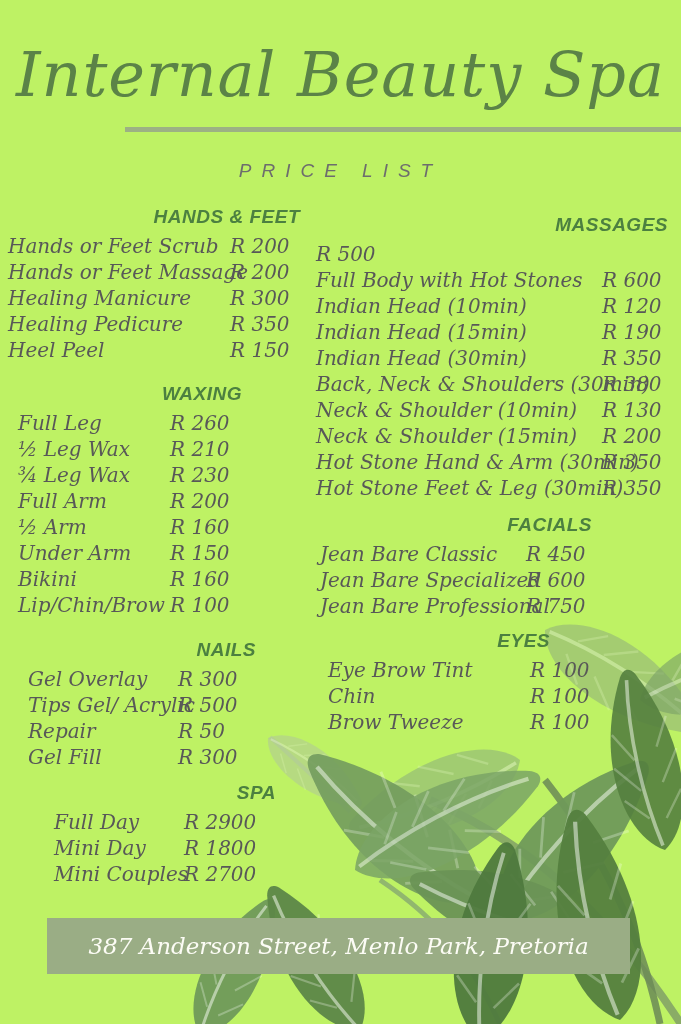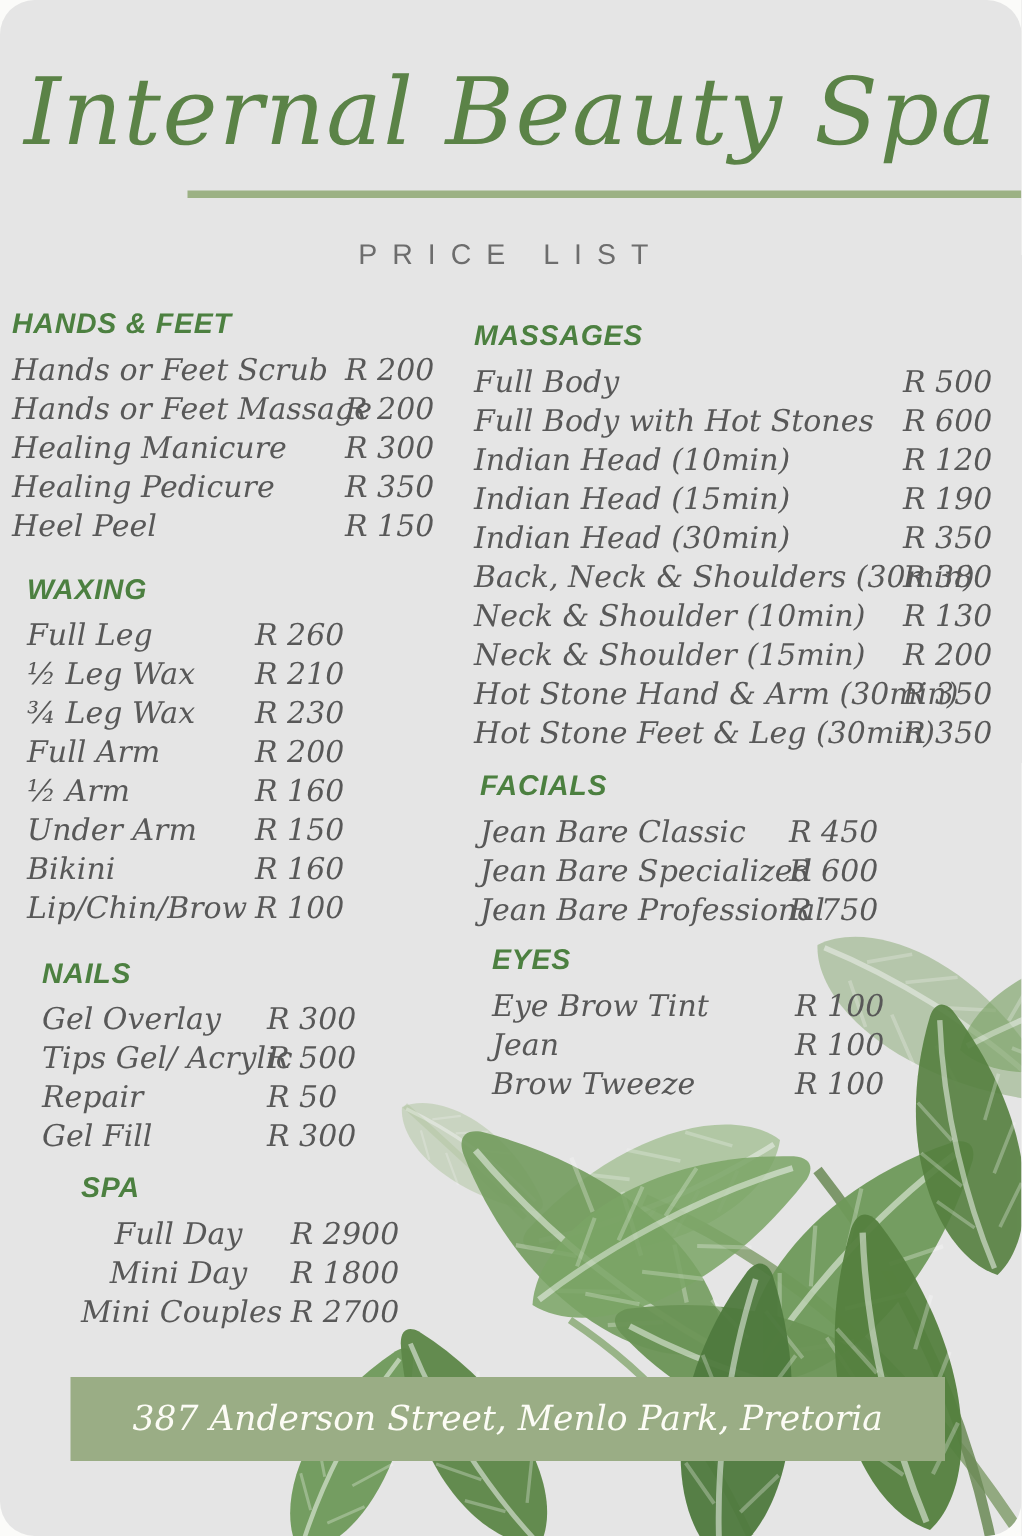--- a/index.html
+++ b/index.html
@@ -5,62 +5,62 @@
   :root{
     --title-green:#5b8347;
     --accent-green:#4c8040;
     --underline-green:#9cb184;
     --banner-green:#9aad85;
     --text-gray:#585858;
   }
   *{margin:0;padding:0;box-sizing:border-box;}
   html,body{width:681px;height:1024px;}
   body{font-family:"DejaVu Serif", serif;background:#fbfbf9;overflow:hidden;}
-  .page{position:relative;width:681px;height:1024px;background:#e5e5e5;overflow:hidden;border-radius:23px;}
+  .page{position:relative;width:681px;height:1024px;background:#bef264;overflow:hidden;}
 
   .plant{position:absolute;left:0;top:0;width:681px;height:1024px;z-index:0;pointer-events:none;}
 
   .content{position:absolute;inset:0;z-index:2;}
 
   .title{
     position:absolute;top:38px;left:0;width:100%;
     text-align:center;font-size:62px;font-weight:400;font-style:italic;
     color:var(--title-green);letter-spacing:1px;white-space:nowrap;
   }
   .rule{
     position:absolute;top:127px;left:125px;width:556px;height:5px;
     background:var(--underline-green);
   }
   .subtitle{
     position:absolute;top:160px;left:0;width:100%;text-align:center;
-    font-family:"Liberation Sans", sans-serif;
+    font-family:"Liberation Sans", sans-serif;font-style:italic;
     font-size:19px;letter-spacing:10px;color:#6d6d6d;
   }
 
   .sec{position:absolute;}
   .sec h2{
     font-family:"Liberation Sans", sans-serif;font-style:italic;font-weight:bold;
     font-size:19px;letter-spacing:.5px;color:var(--accent-green);
-    text-align:left;margin-bottom:5px;white-space:nowrap;
+    text-align:right;margin-bottom:5px;white-space:nowrap;
   }
   .rows{display:block;}
   .row{display:grid;line-height:26px;white-space:nowrap;}
   .lbl,.price{
     font-family:"DejaVu Serif", serif;font-style:italic;
     font-size:20px;color:var(--text-gray);
   }
 
   .sec-hands   {left:8px;  top:206px;width:292px;}
   .sec-hands   .row{grid-template-columns:222px 70px;}
   .sec-waxing  {left:18px; top:383px;width:224px;}
   .sec-waxing  .row{grid-template-columns:152px 72px;}
   .sec-nails   {left:28px; top:639px;width:228px;}
   .sec-nails   .row{grid-template-columns:150px 78px;}
   .sec-spa     {left:28px; top:782px;width:222px;margin-left:26px;}
-  .sec-spa     .row{grid-template-columns:130px 92px;text-align:center;}
+  .sec-spa     .row{grid-template-columns:130px 92px;}
   .sec-massages{left:316px;top:214px;width:352px;}
   .sec-massages .row{grid-template-columns:286px 66px;}
   .sec-facials {left:320px;top:514px;width:272px;}
   .sec-facials .row{grid-template-columns:206px 66px;}
   .sec-eyes    {left:328px;top:630px;width:222px;}
   .sec-eyes    .row{grid-template-columns:156px 66px;gap:46px;}
 
   .banner{
     position:absolute;left:47px;top:918px;width:583px;height:56px;
     background:var(--banner-green);z-index:3;
@@ -215,21 +215,20 @@
             <span class="lbl">Mini Couples</span>
             <span class="price">R 2700</span>
           </div>
         </div>
     </section>
 
     <section class="sec sec-massages">
       <h2>MASSAGES</h2>
       <div class="rows">
           <div class="row">
-            <span class="lbl">Full Body</span>
             <span class="price">R 500</span>
           </div>
           <div class="row">
             <span class="lbl">Full Body with Hot Stones</span>
             <span class="price">R 600</span>
           </div>
           <div class="row">
             <span class="lbl">Indian Head (10min)</span>
             <span class="price">R 120</span>
           </div>
@@ -283,21 +282,21 @@
     </section>
 
     <section class="sec sec-eyes">
       <h2>EYES</h2>
       <div class="rows">
           <div class="row">
             <span class="lbl">Eye Brow Tint</span>
             <span class="price">R 100</span>
           </div>
           <div class="row">
-            <span class="lbl">Jean</span>
+            <span class="lbl">Chin</span>
             <span class="price">R 100</span>
           </div>
           <div class="row">
             <span class="lbl">Brow Tweeze</span>
             <span class="price">R 100</span>
           </div>
         </div>
     </section>
 
   </div>

